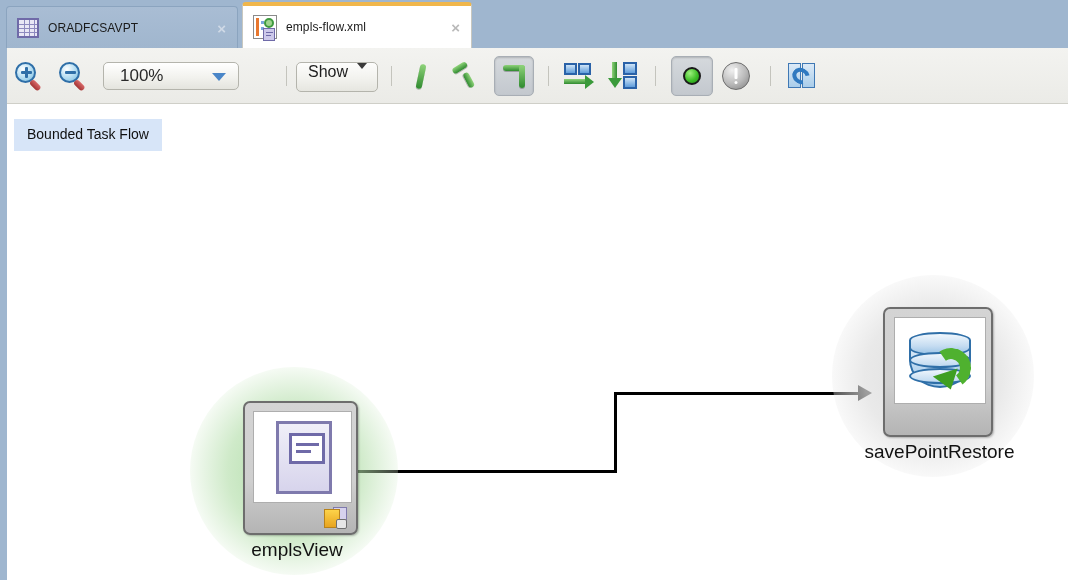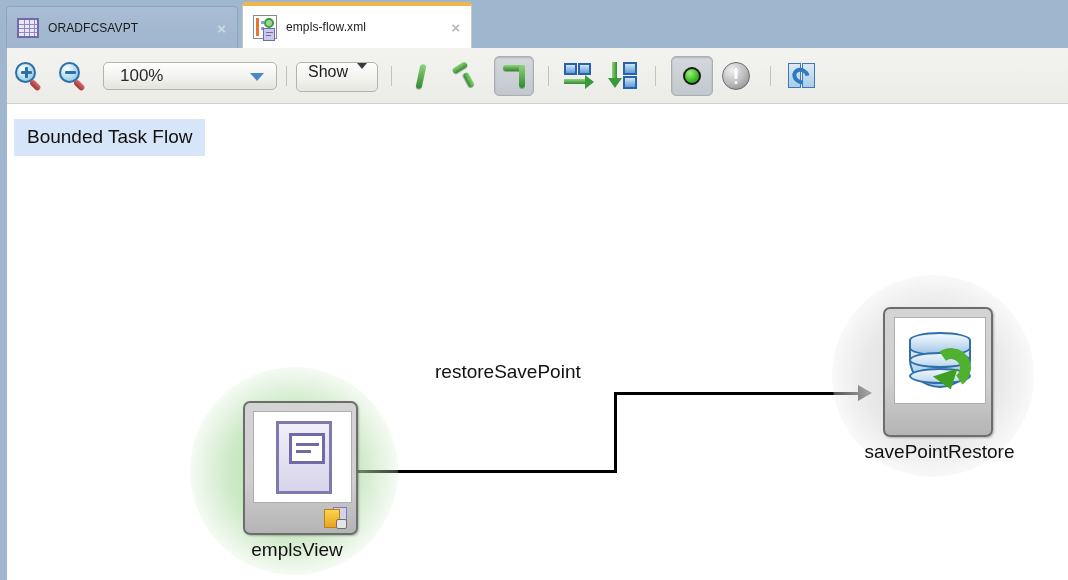--- a/index.html
+++ b/index.html
@@ -230,21 +230,21 @@
     position:absolute;left:0;top:48px;width:7px;height:532px;
     background:#9fb6cf;
   }
   .canvas{
     position:absolute;left:7px;top:104px;width:1061px;height:476px;
     background:#ffffff;overflow:hidden;
   }
   .btf-label{
     position:absolute;left:7px;top:15px;
     background:#d7e5f8;color:#101010;
-    font-size:19px;line-height:1;
+    font-size:14px;line-height:1;
     padding:8px 13px 10px 13px;
     white-space:nowrap;
   }
 
   
   .node{position:absolute;}
   .glow{position:absolute;border-radius:50%;}
   .glow-green{
     background:radial-gradient(circle at 50% 50%,rgba(140,205,130,.75) 0%,rgba(175,220,165,.6) 45%,rgba(225,242,220,.25) 72%,rgba(255,255,255,0) 86%);
   }
@@ -386,21 +386,21 @@
     </div>
 
     <div class="tb-item" style="left:58px;">
       <span class="mag">
         <i class="lens"></i>
           <i class="pm"></i>
           <i class="handle"></i>
       </span>
     </div>
 
-    <div class="combo" style="left:103px;width:174px;">
+    <div class="combo" style="left:103px;width:136px;">
       <span class="val">100%</span>
       <span class="caret"></span>
     </div>
 
     <div class="sep" style="left:286px;"></div>
 
     <div class="showbtn" style="left:296px;">
       <span class="t">Show</span>
       <span class="caret"></span>
     </div>
@@ -475,21 +475,20 @@
   <div class="leftstrip"></div>
 
   <div class="canvas">
 
     <div class="btf-label">Bounded Task Flow</div>
 
     <div class="edge" style="left:348px;top:366px;width:262px;height:3px;"></div>
     <div class="edge" style="left:607px;top:288px;width:3px;height:81px;"></div>
     <div class="edge" style="left:607px;top:288px;width:249px;height:3px;"></div>
     <div class="arrowhead" style="left:851px;top:281px;"></div>
-    <div class="edgelabel" style="left:428px;top:257px;">restoreSavePoint</div>
 
     <div class="node" style="left:183px;top:263px;width:214px;height:210px;">
       <div class="glow glow-green" style="left:0;top:0;width:208px;height:208px;"></div>
       <div class="nbox" style="left:53px;top:34px;width:115px;height:134px;">
         <div class="ninner" style="left:8px;top:8px;width:99px;height:92px;">
           <div class="pageglyph" style="left:22px;top:9px;width:56px;height:73px;">
             <div class="inner"></div>
             <div class="ln l1"></div>
             <div class="ln l2"></div>
           </div>

